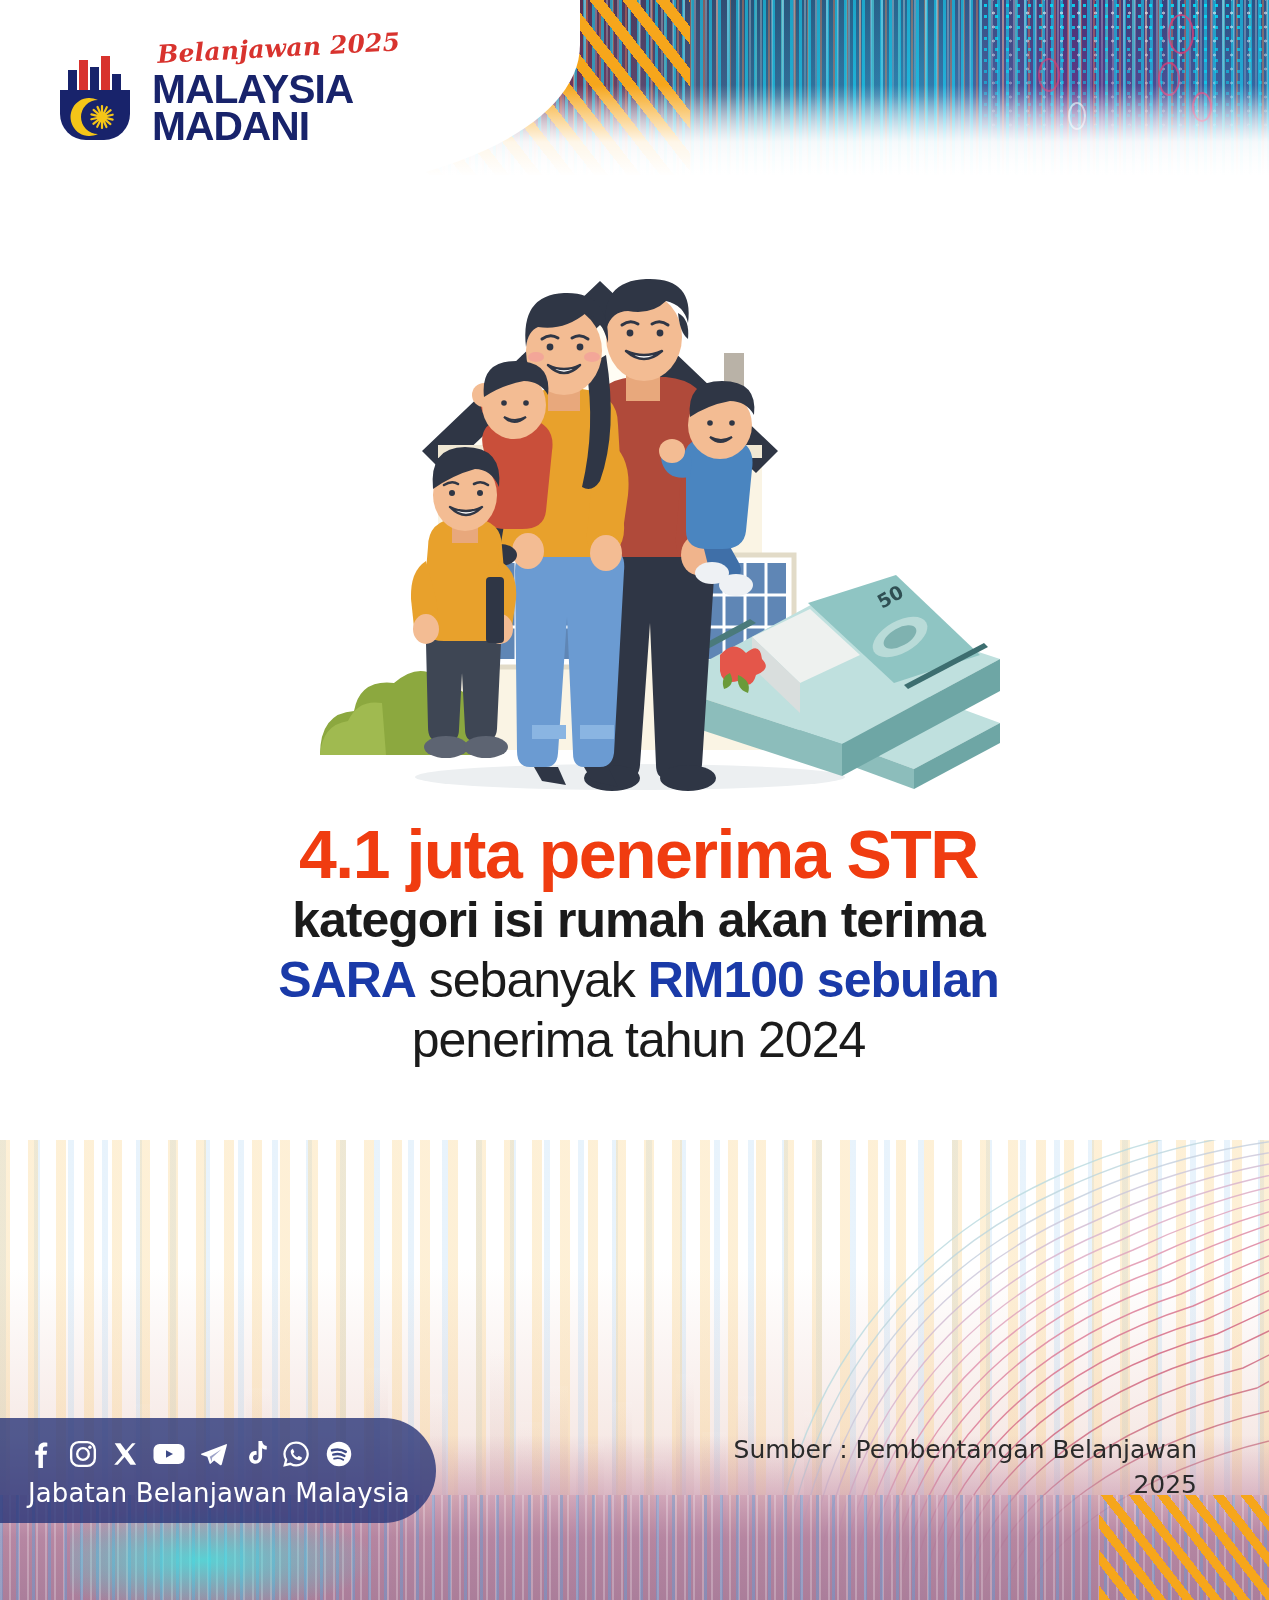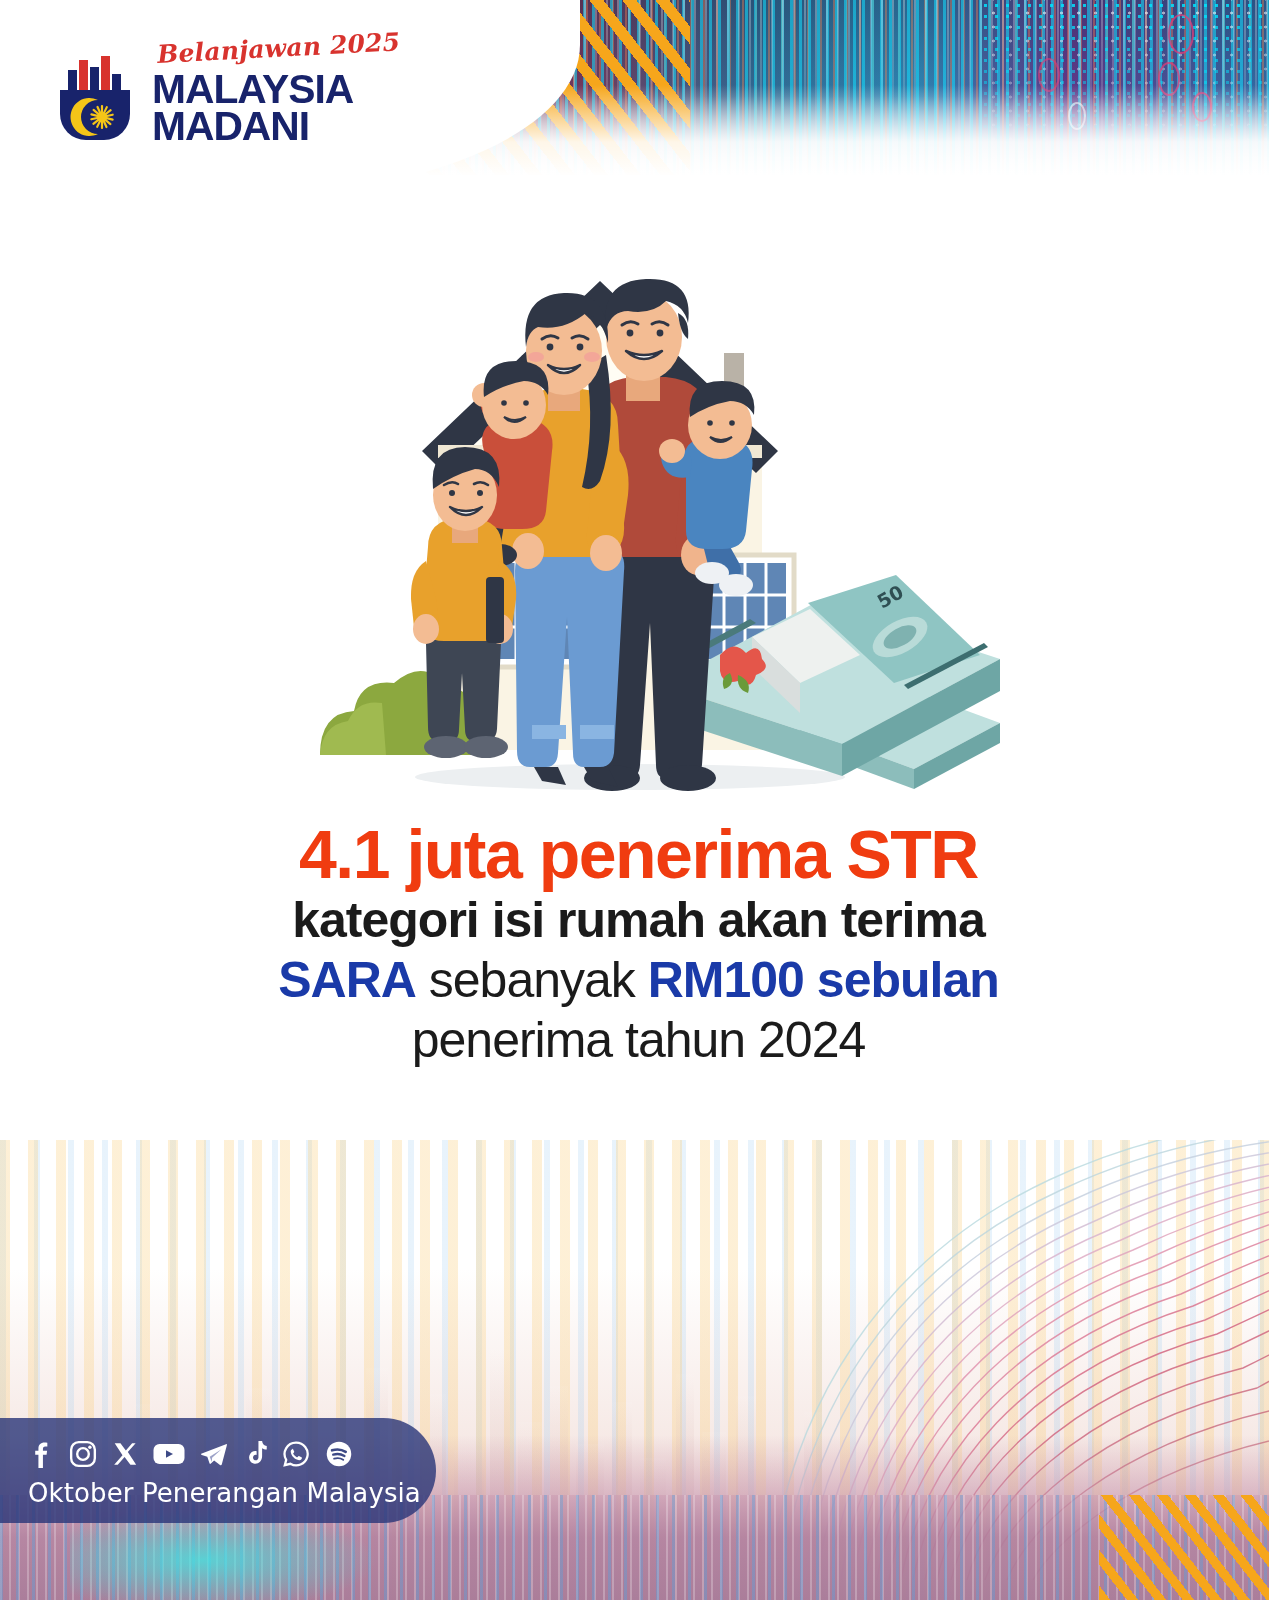--- a/index.html
+++ b/index.html
@@ -515,19 +515,20 @@
 
       <svg width="28" height="28" viewBox="0 0 26 26">
         <circle cx="13" cy="13" r="11.4" fill="#fff"></circle>
         <g stroke="#3d4a86" stroke-linecap="round" fill="none">
           <path d="M6.6 9.6c4.2-1.3 9-.8 12.6 1.4" stroke-width="2.5"></path>
           <path d="M7.6 13.6c3.5-1 7.5-.6 10.5 1.2" stroke-width="2.1"></path>
           <path d="M8.5 17.3c2.8-.8 6-.5 8.4 1" stroke-width="1.8"></path>
         </g>
       </svg>
     </div>
-    <div class="dept-name">Oktober Penerangan Malaysia</div>
+    <div class="dept-name">Jabatan Belanjawan Malaysia</div>
   </div>
 
   <div class="source">
+    <div>Sumber : Pembentangan Belanjawan 2025</div>
   </div>
 
 </div>
 
 </body></html>

